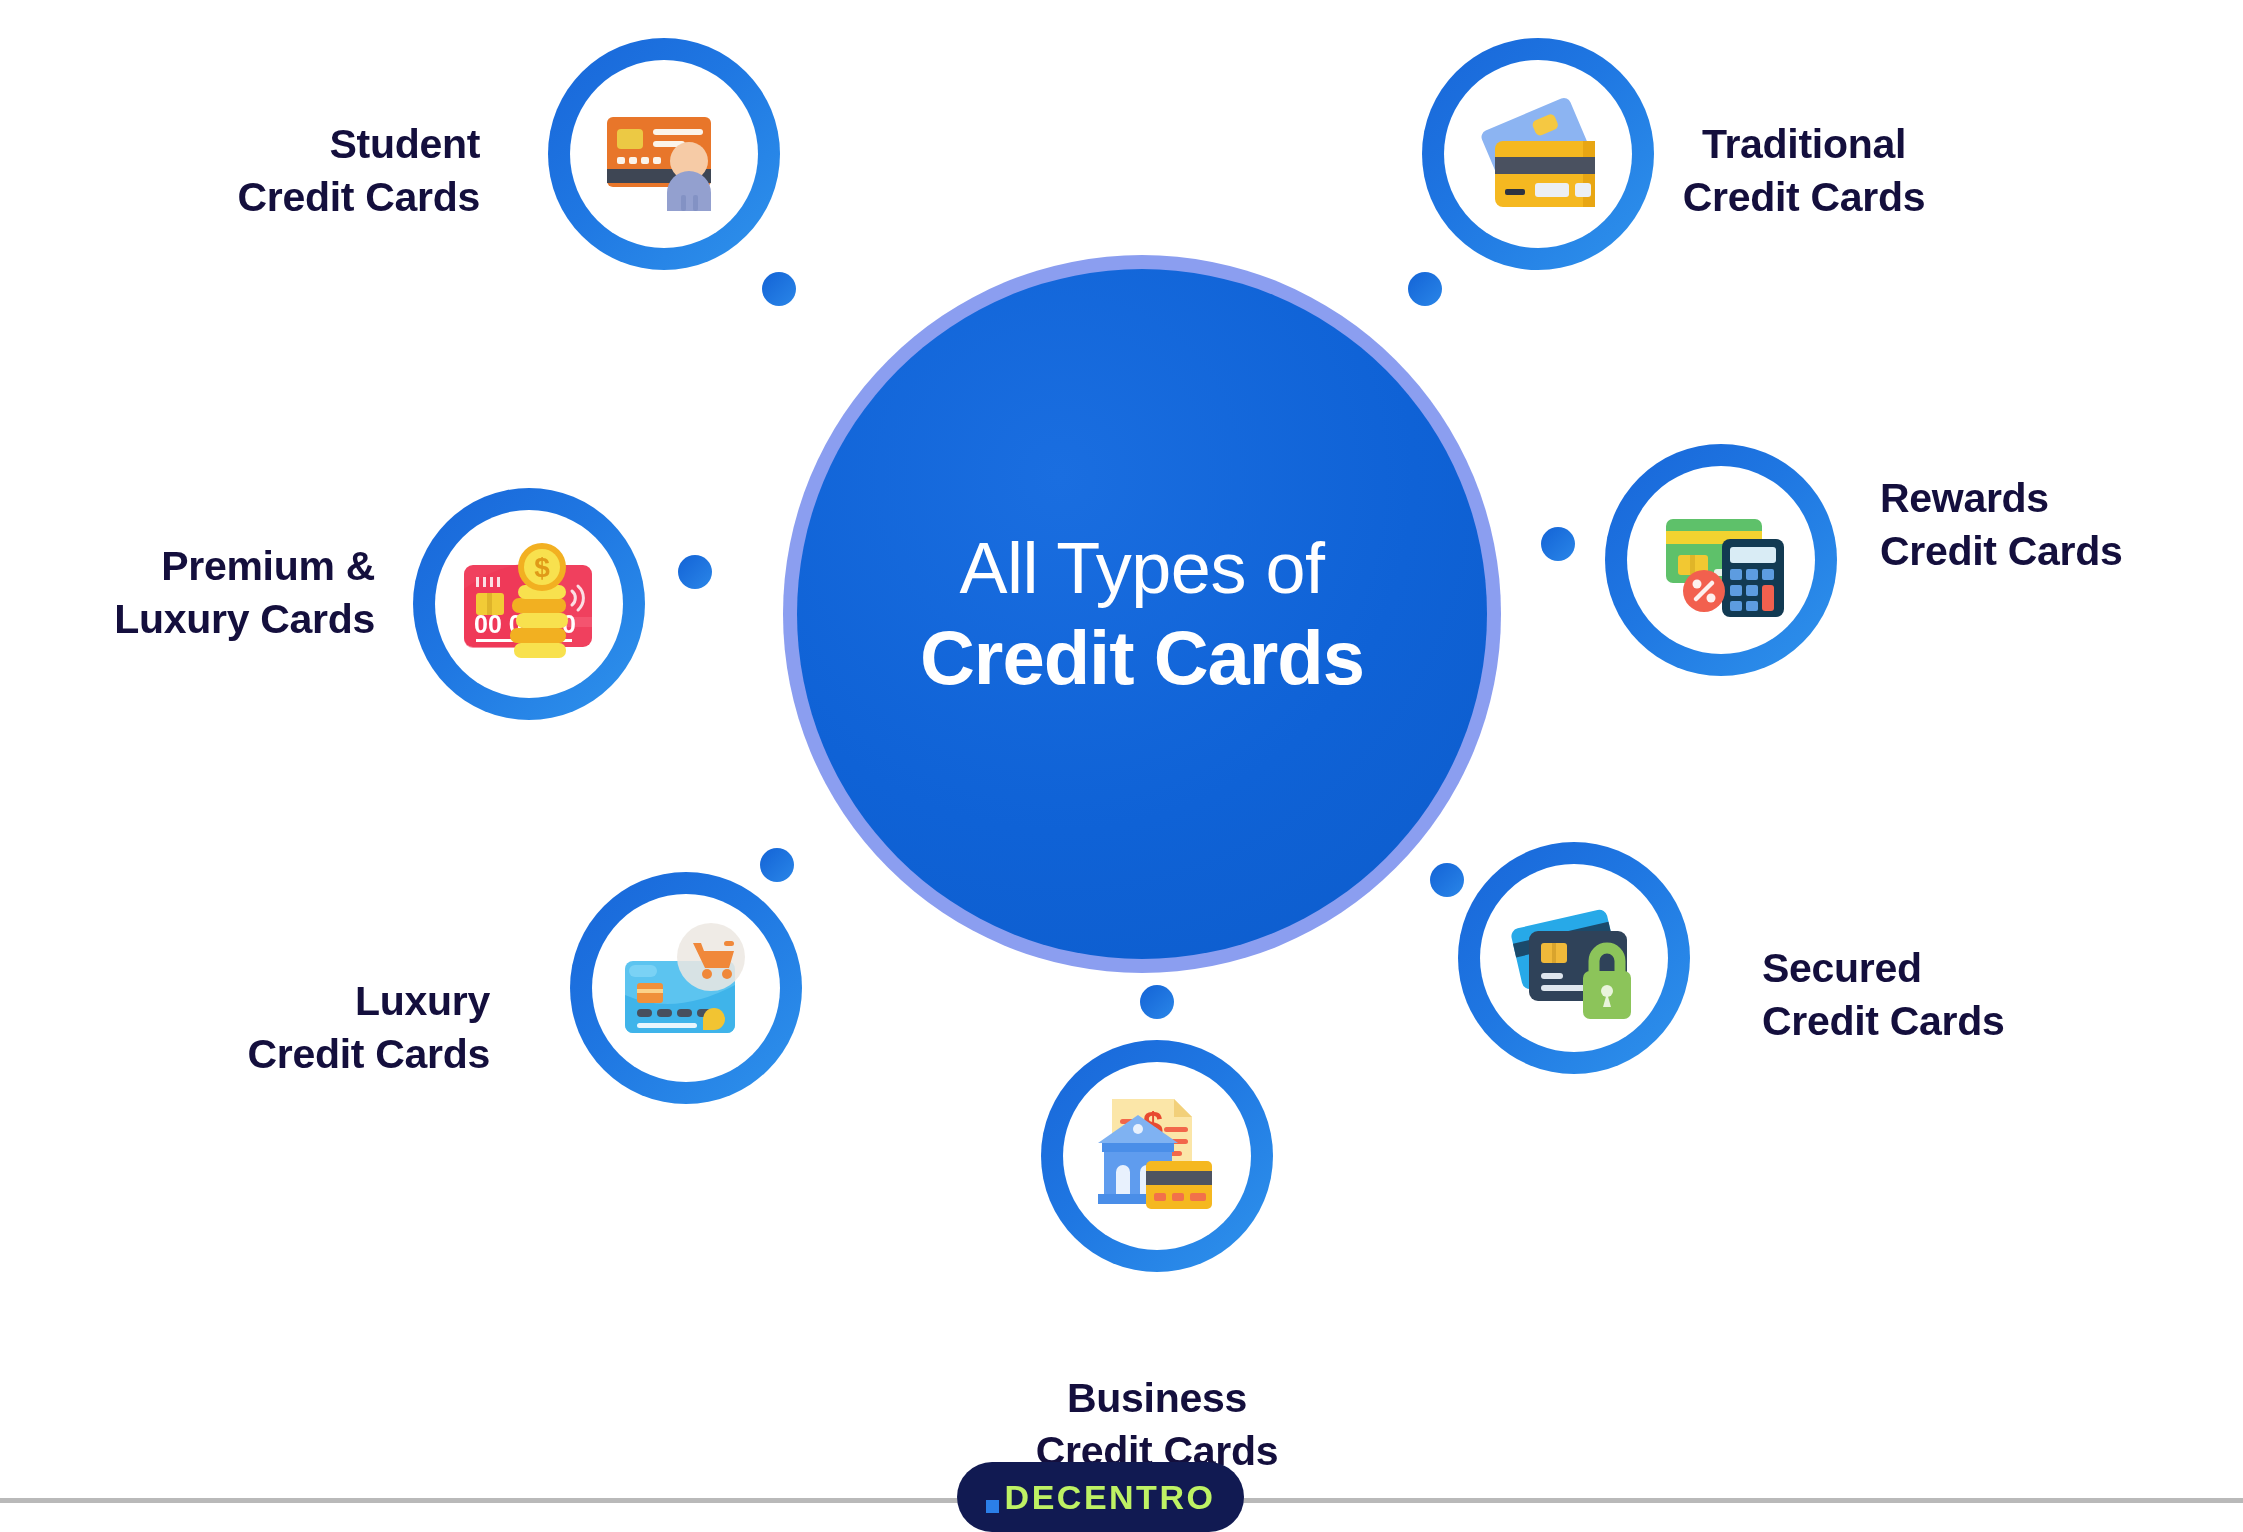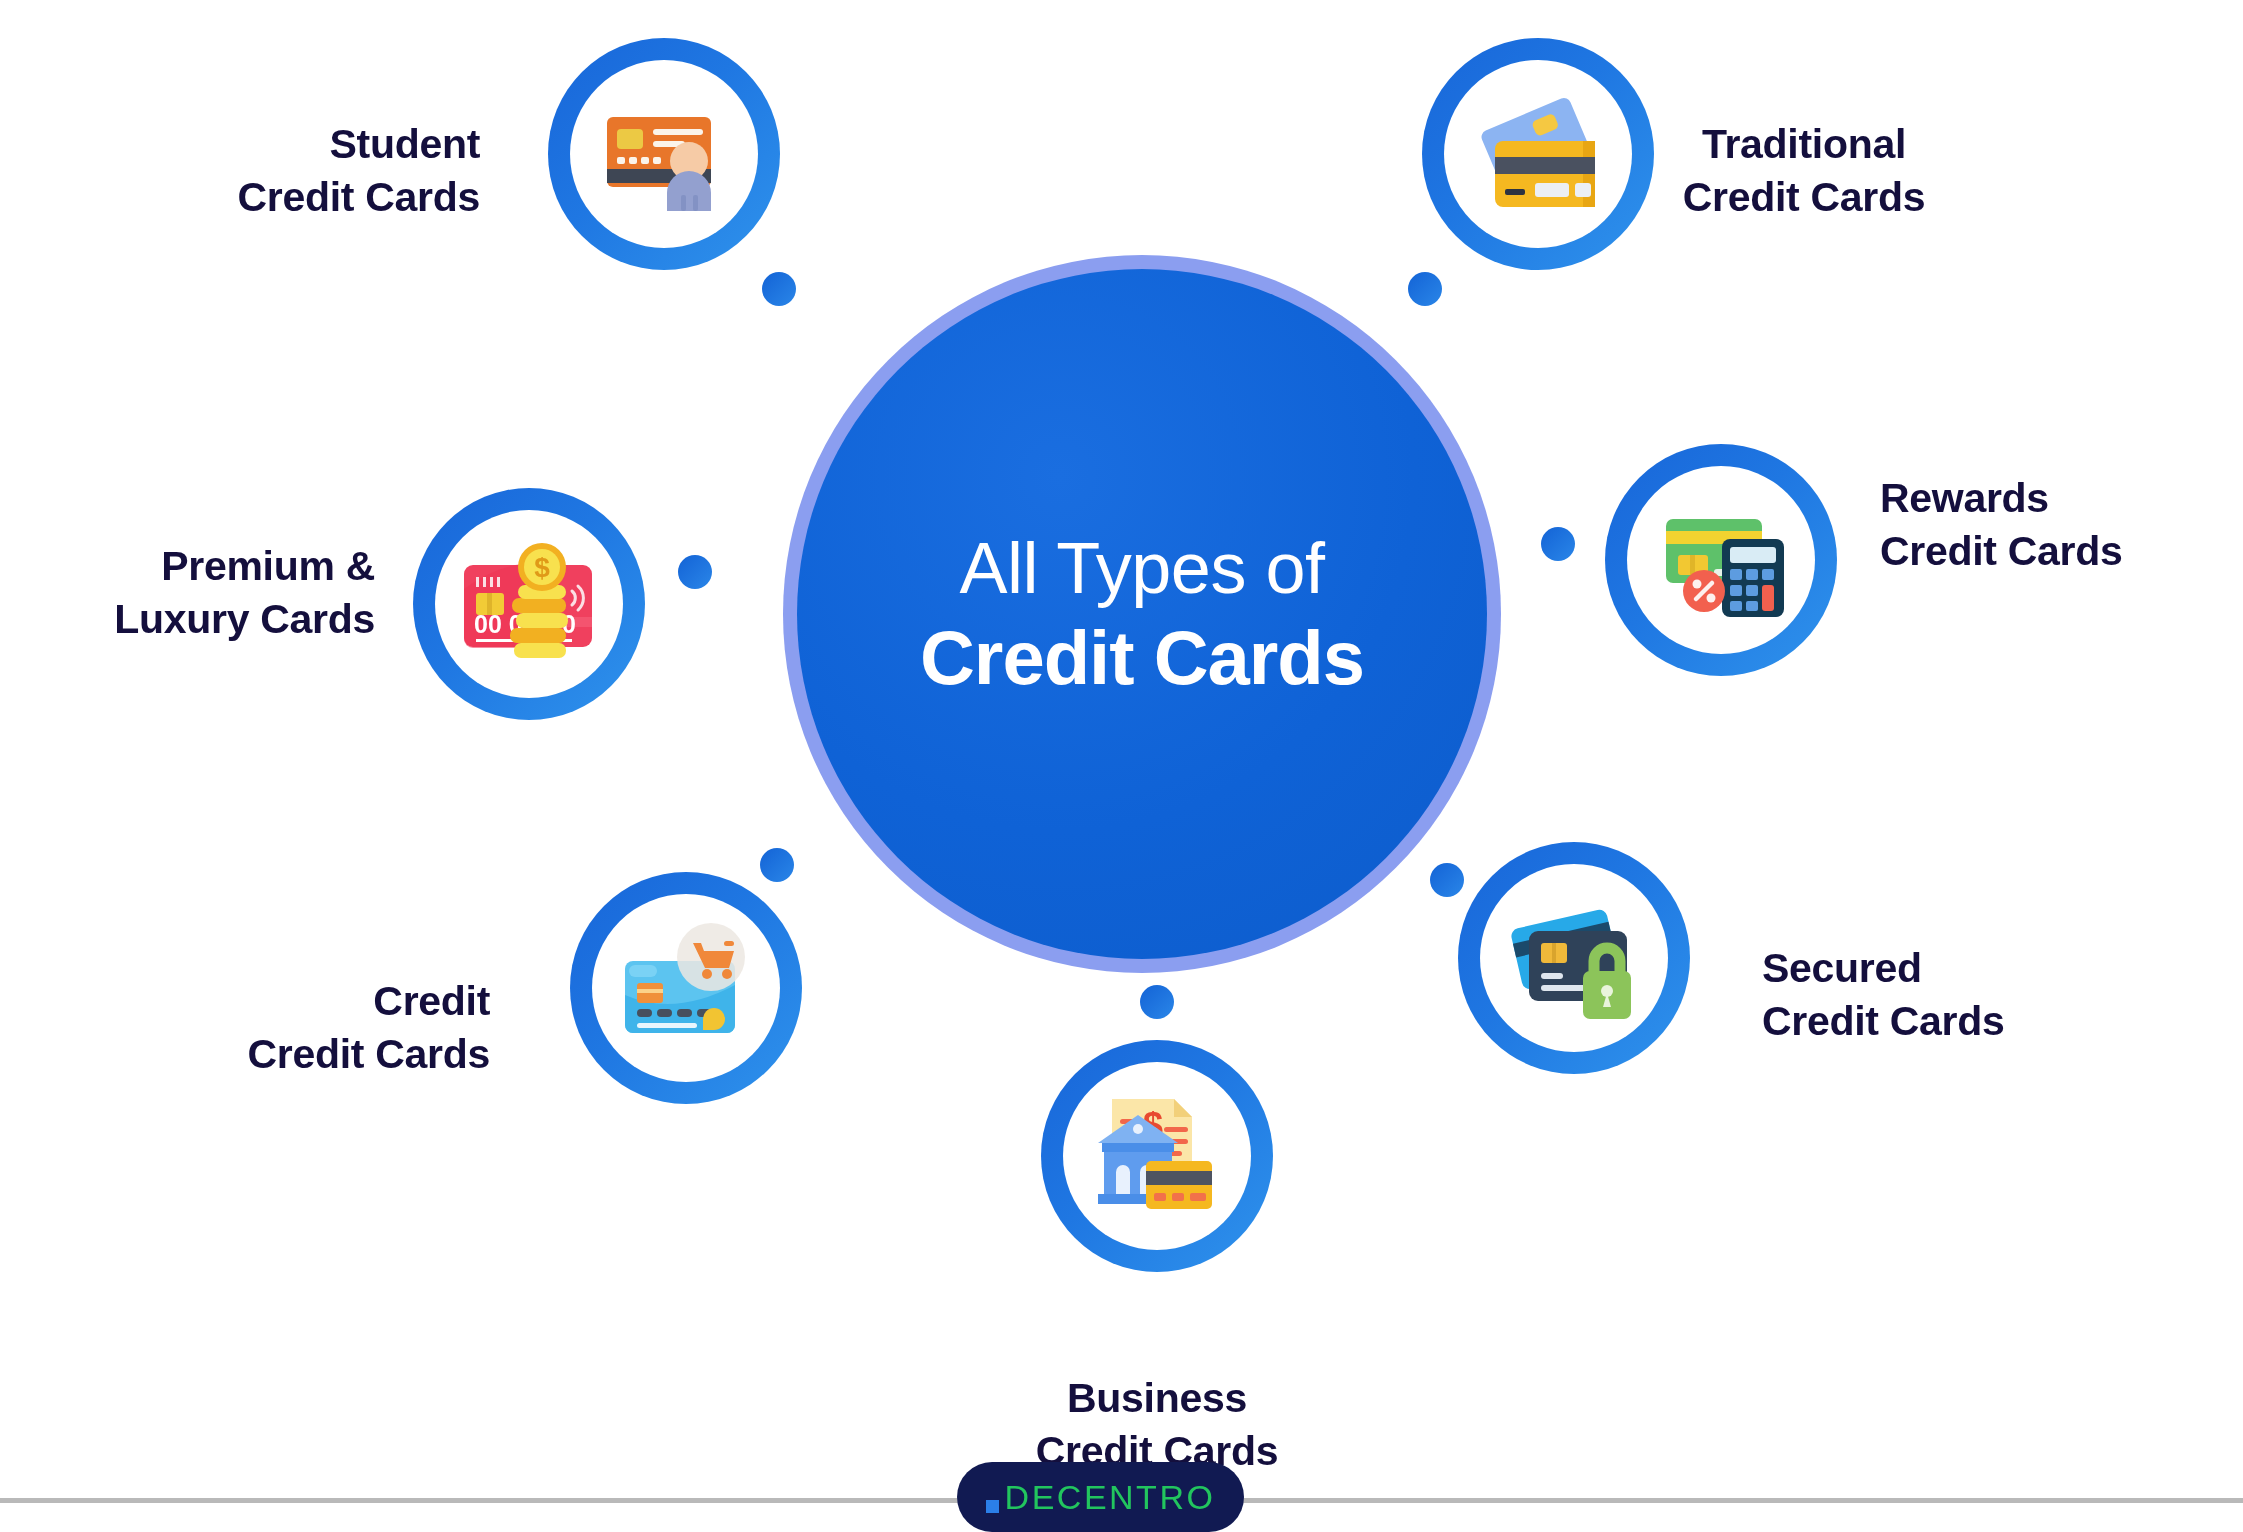--- a/index.html
+++ b/index.html
@@ -92,23 +92,23 @@
     display: flex; align-items: center; justify-content: center;
     gap: 6px;
   }
   .brand-dot {
     width: 13px; height: 13px;
     background: #2b7fe8;
     align-self: flex-end;
     margin-bottom: 19px;
   }
   .brand-text {
-    color: #22c55e;
+    color: #bef264;
     font-size: 34px;
-    font-weight: 400;
+    font-weight: 700;
     letter-spacing: 2.5px;
   }
 </style>
 </head>
 <body>
 
 <div id="stage">
 
   <div class="hub">
     <div class="hub-inner">
@@ -273,21 +273,21 @@
         <g fill="#f0883a">
           <path d="M82 30 h8 l3 8 h30 l-5 17 H94 z"></path>
           <circle cx="96" cy="61" r="5"></circle>
           <circle cx="116" cy="61" r="5"></circle>
         </g>
         <rect x="113" y="28" width="10" height="5" rx="2.5" fill="#f0883a"></rect>
       </svg>
     </div>
   </div>
   <div class="dot" style="left:760px; top:848px;"></div>
-  <div class="label right-align" style="left:200px; top:975px; width:290px;"><span>Credit</span><br><span>Credit Cards</span></div>
+  <div class="label right-align" style="left:200px; top:975px; width:290px;"><span>Luxury</span><br><span>Credit Cards</span></div>
 
   <div class="node" style="left:413px; top:488px;">
     <div class="ring">
       <svg width="150" height="150" viewBox="0 0 150 150">
         <rect x="10" y="36" width="128" height="82" rx="9" fill="#f0405e"></rect>
         <path d="M10 60 q46 -34 96 -24 v74 a9 9 0 0 1 -9 9 H19 a9 9 0 0 1 -9 -9 z" fill="#ee3354" fill-opacity="0.55"></path>
         <rect x="84" y="88" width="54" height="10" fill="#f55d76" fill-opacity="0.7"></rect>
         <g fill="#fbdfe4">
           <rect x="22" y="48" width="3" height="10"></rect>
           <rect x="29" y="48" width="3" height="10"></rect>

